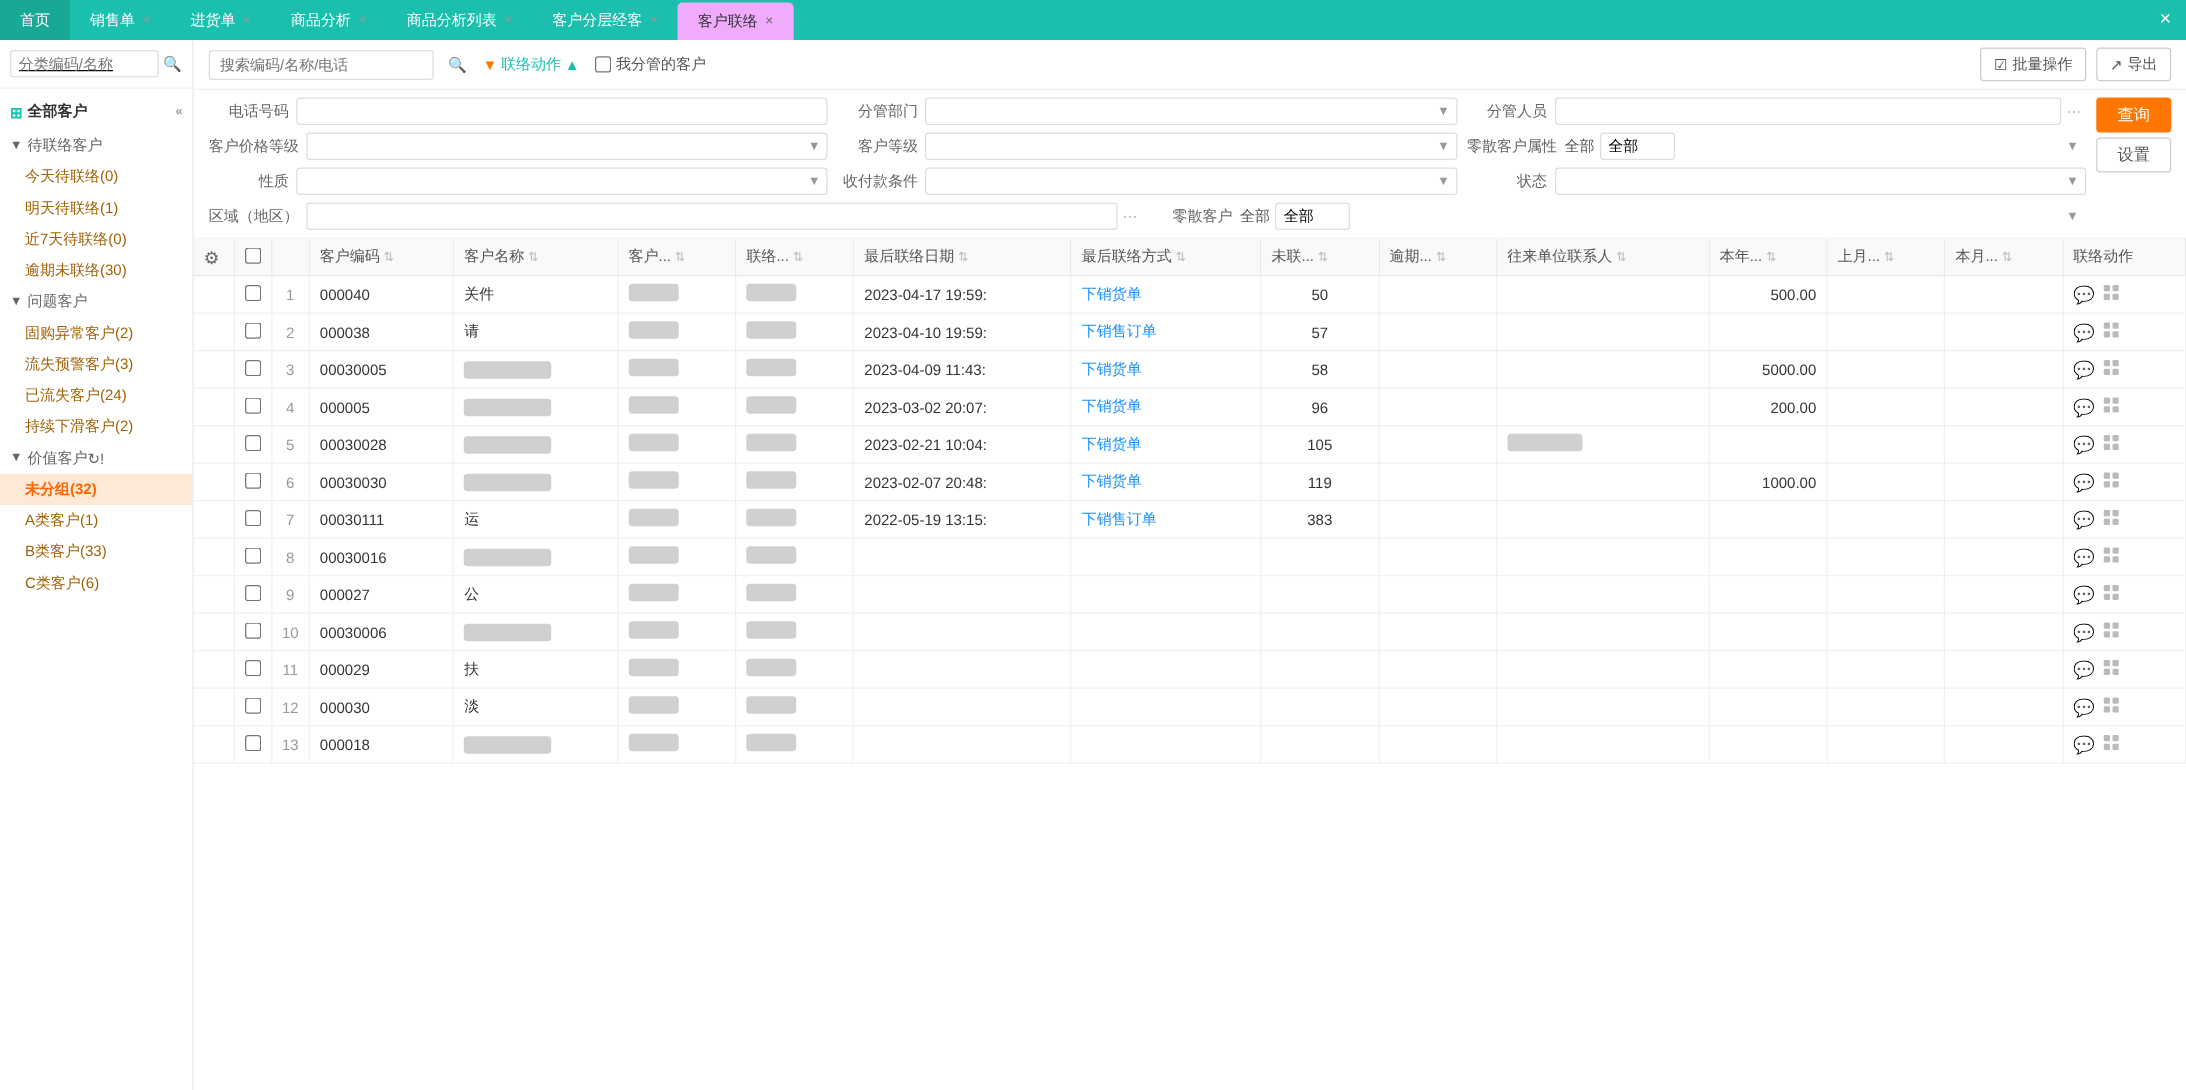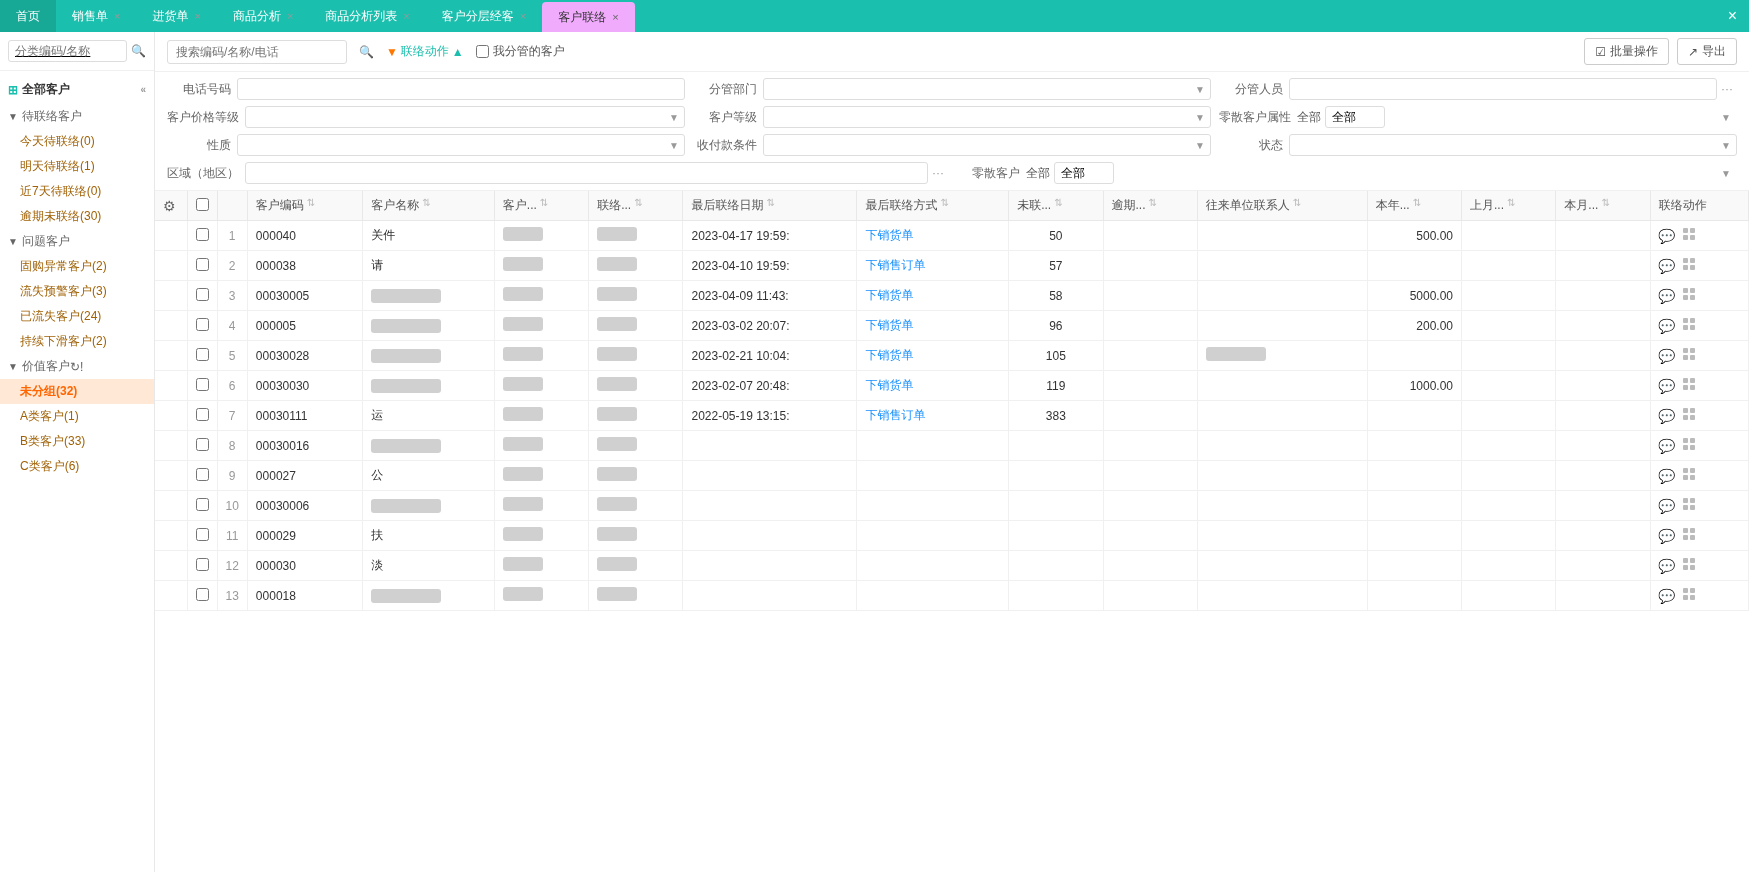--- a/index.html
+++ b/index.html
@@ -257,21 +257,21 @@
       border-right: 1px solid #e8e8e8;
       padding: 6px 8px;
       white-space: nowrap;
       position: sticky;
       top: 0;
       z-index: 1;
       font-weight: normal;
       color: #555;
       text-align: left;
     }
-    thead tr th .col-label { display: flex; align-items: flex-start; gap: 3px; }
+    thead tr th .col-label { display: flex; align-items: center; gap: 3px; }
     thead tr th .sort-icon { color: #bbb; font-size: 10px; }
     tbody tr td {
       border-bottom: 1px solid #f0f0f0;
       border-right: 1px solid #f0f0f0;
       padding: 6px 8px;
       white-space: nowrap;
       color: #333;
     }
     
     .link-text { color: #1890ff; cursor: pointer; text-decoration: none; }
@@ -553,20 +553,24 @@
               <div class="filter-select-wrap">
                 <select class="filter-select" style="min-width:40px; flex:none; width:60px;">
                   <option value="全部">全部</option>
                 </select>
                 <span class="chevron">▼</span>
               </div>
             </div>
           </div>
         </div>
 
+        <div class="adv-filter-btns">
+          <button class="btn-query">查询</button>
+          <button class="btn-reset">设置</button>
+        </div>
       </div>
     </div>
 
     <div class="table-wrap">
       <table>
         <thead>
           <tr>
             <th style="width:32px;">
               <span class="th-gear">⚙</span>
             </th>

